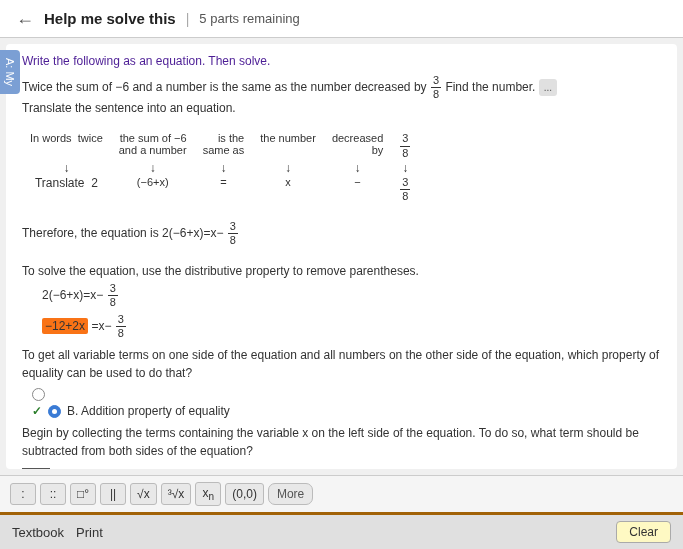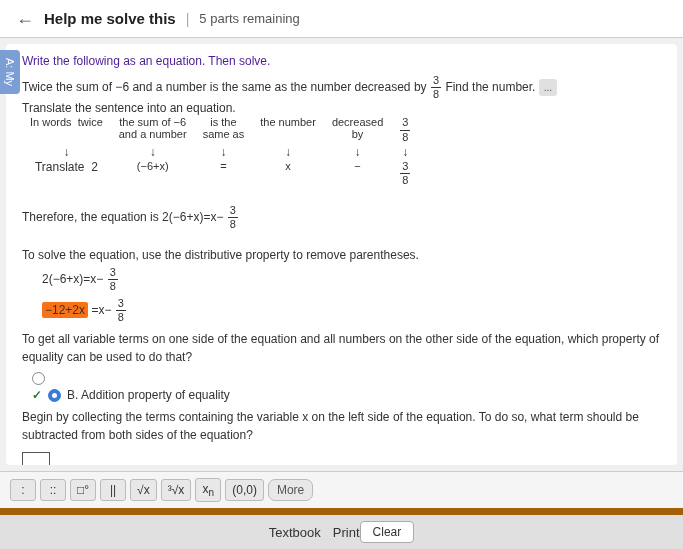--- a/index.html
+++ b/index.html
@@ -90,30 +90,30 @@
       font-size: 10px;
       color: #555;
       cursor: pointer;
     }
     .translate-section {
       margin-bottom: 8px;
     }
     .translate-label {
       font-size: 12px;
       color: #333;
-      margin-bottom: 0;
+      margin-bottom: 16px;
     }
     .translate-table {
       border-collapse: collapse;
       font-size: 11px;
     }
     .translate-table td {
       padding: 1px 8px;
       vertical-align: top;
-      text-align: center;
+      text-align: right;
       color: #333;
     }
     .translate-table .arrow-row td {
       padding: 0 8px;
       text-align: center;
     }
     .translate-table .translate-row td {
       padding: 1px 8px;
       text-align: center;
       font-weight: normal;
@@ -232,34 +232,34 @@
       padding: 3px 8px;
       font-size: 12px;
       cursor: pointer;
       color: #555;
     }
     .bottom-bar {
       background: #e0e0e0;
       padding: 6px 12px;
       display: flex;
       align-items: center;
-      justify-content: center;
-      border-top: 7px solid #a16207;
+      justify-content: space-between;
+      border-top: 3px solid #a16207;
     }
     .bottom-left {
       display: flex;
       gap: 12px;
     }
     .bottom-link {
       font-size: 13px;
       color: #333;
       cursor: pointer;
     }
     .clear-btn {
-      background: #ffffff;
+      background: #fef9c3;
       border: 1px solid #aaa;
       border-radius: 4px;
       padding: 3px 12px;
       font-size: 12px;
       cursor: pointer;
       color: #333;
     }
     .sidebar-tab {
       writing-mode: vertical-rl;
       background: #7b9fd4;

